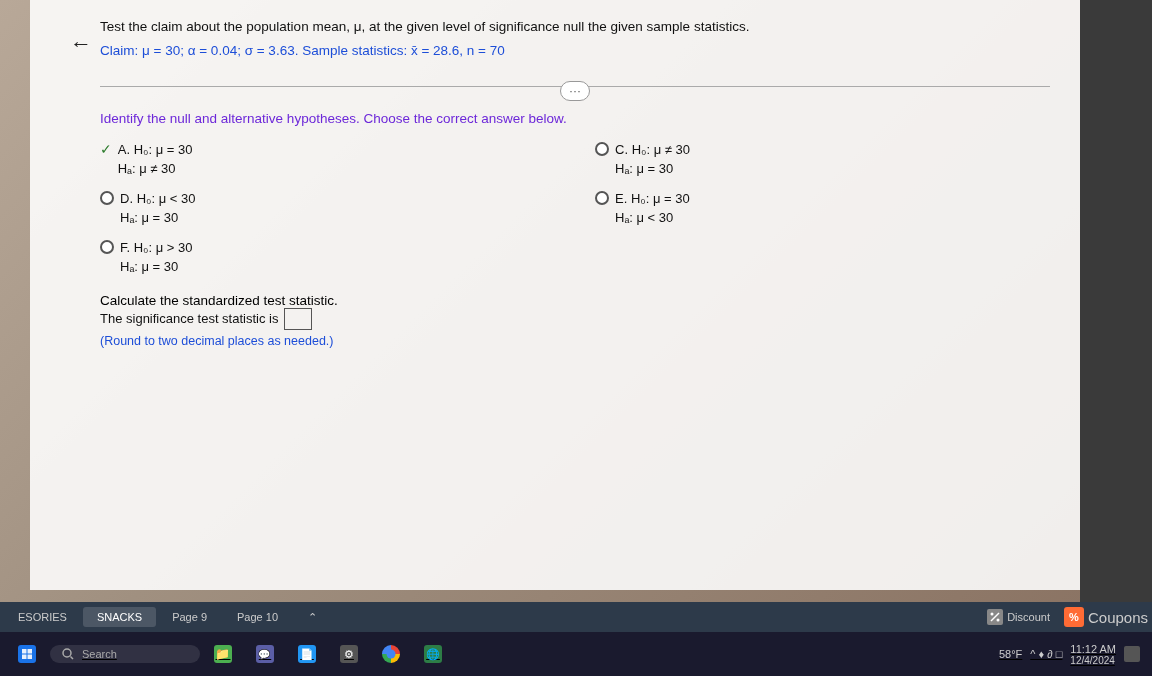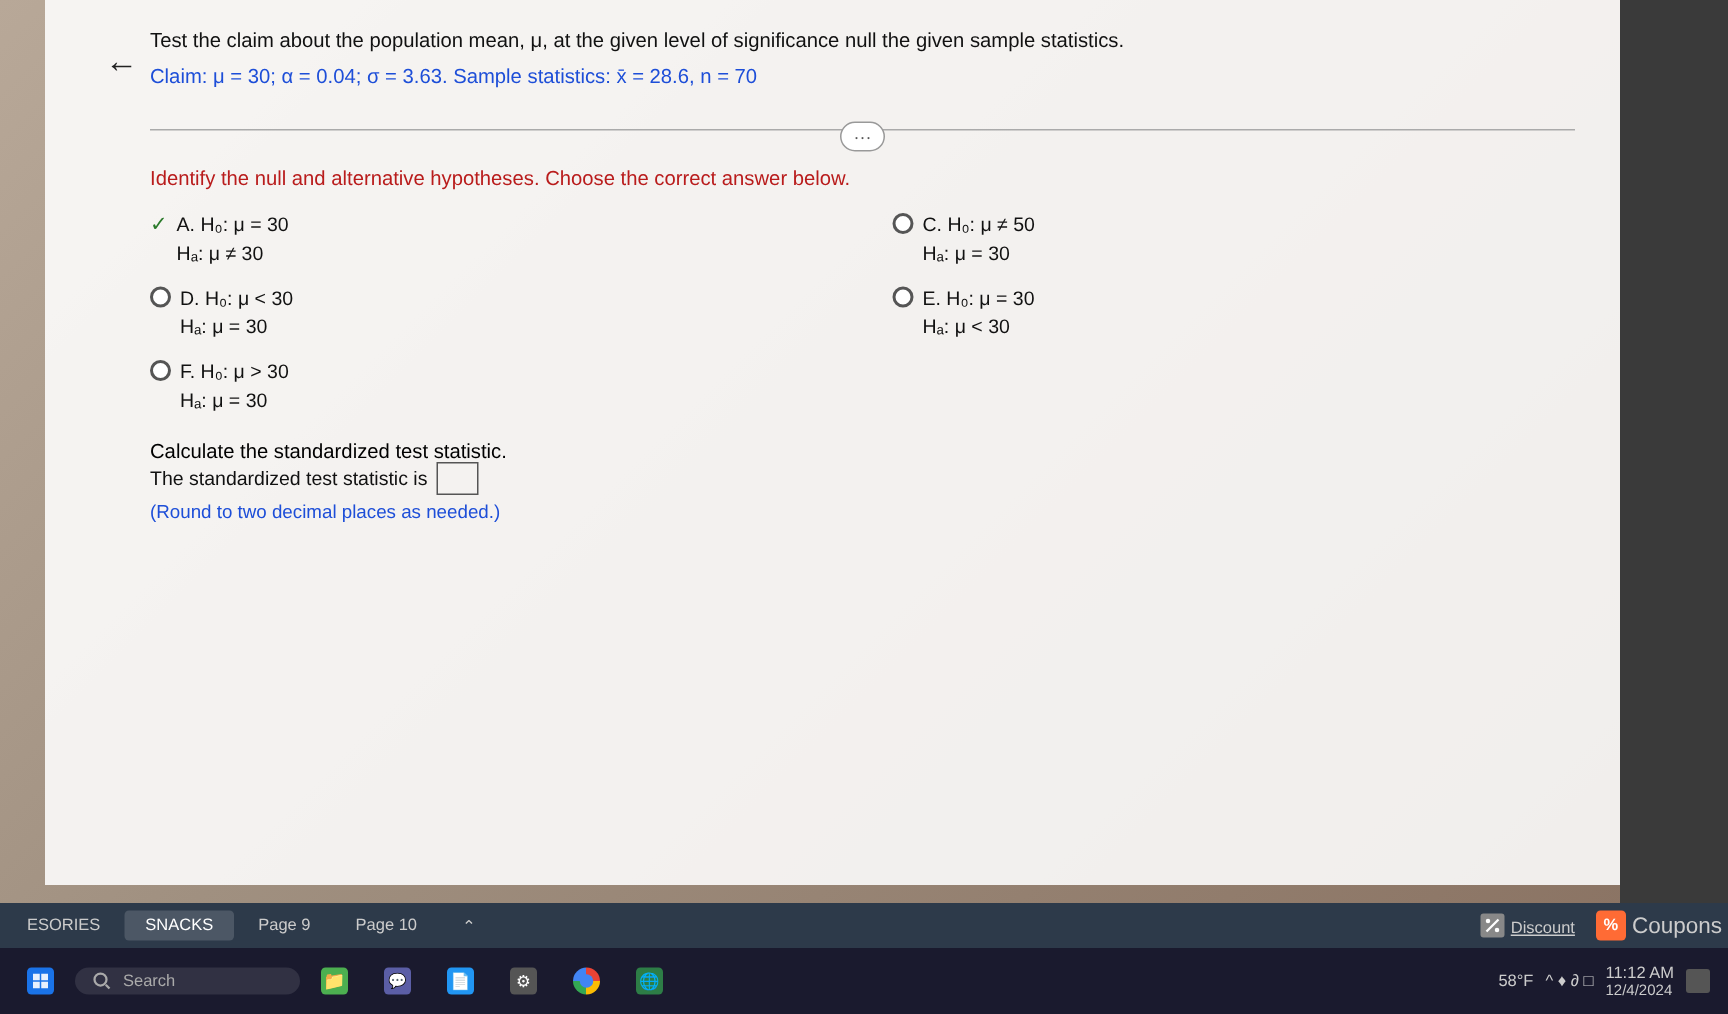--- a/index.html
+++ b/index.html
@@ -80,21 +80,21 @@
       border: 1px solid #999;
       border-radius: 10px;
       padding: 2px 8px;
       font-size: 12px;
       cursor: pointer;
       color: #555;
     }
 
     .identify-text {
       font-size: 13.5px;
-      color: #b91c1c;
+      color: #6d28d9;
       margin-bottom: 14px;
     }
 
     
     .options-grid {
       display: grid;
       grid-template-columns: 1fr 1fr;
       gap: 10px 40px;
       margin-bottom: 16px;
     }
@@ -232,20 +232,21 @@
       position: absolute;
       bottom: 0;
       left: 0;
       width: 1152px;
       height: 44px;
       background: #1a1a2e;
       display: flex;
       align-items: center;
       z-index: 20;
       gap: 0;
+      text-decoration: underline;
     }
 
     .taskbar-left {
       display: flex;
       align-items: center;
       gap: 4px;
       padding: 0 8px;
       flex: 1;
     }
 
@@ -321,29 +322,28 @@
     .tab-spacer { flex: 1; }
 
     .tab-right-items {
       display: flex;
       align-items: center;
       gap: 4px;
     }
 
     .discount-btn {
       display: flex;
-      align-items: flex-end;
+      align-items: center;
       gap: 4px;
       padding: 3px 10px;
       background: transparent;
       border: none;
       color: #ccc;
       font-size: 11px;
       cursor: pointer;
-      text-decoration: underline;
     }
 
     .discount-icon {
       width: 16px;
       height: 16px;
       background: #888;
       border-radius: 2px;
       display: flex;
       align-items: center;
       justify-content: center;
@@ -411,21 +411,21 @@
           <span>H₀: μ = 30</span><br>
           <span>Hₐ: μ ≠ 30</span>
         </div>
       </div>
 
 
       <div class="option-item">
         <span class="radio-circle"></span>
         <div class="option-text">
           <span>C. </span>
-          <span>H₀: μ ≠ 50</span><br>
+          <span>H₀: μ ≠ 30</span><br>
           <span>Hₐ: μ = 30</span>
         </div>
       </div>
 
       <div class="option-item">
         <span class="radio-circle"></span>
         <div class="option-text">
           <span>D. </span>
           <span>H₀: μ &lt; 30</span><br>
           <span>Hₐ: μ = 30</span>
@@ -448,21 +448,21 @@
           <span>H₀: μ &gt; 30</span><br>
           <span>Hₐ: μ = 30</span>
         </div>
       </div>
 
     </div>
 
     <div class="calculate-section">
       <p class="calc-title">Calculate the standardized test statistic.</p>
       <div class="statistic-row">
-        <span>The standardized test statistic is</span>
+        <span>The significance test statistic is</span>
         <span class="input-box"></span>
       </div>
       <p class="round-note">(Round to two decimal places as needed.)</p>
     </div>
   </div>
 </div>
 
 <div class="bottom-bar">
   <div class="bottom-left-links">
     <span style="font-size:13px;color:#555;">is</span>

